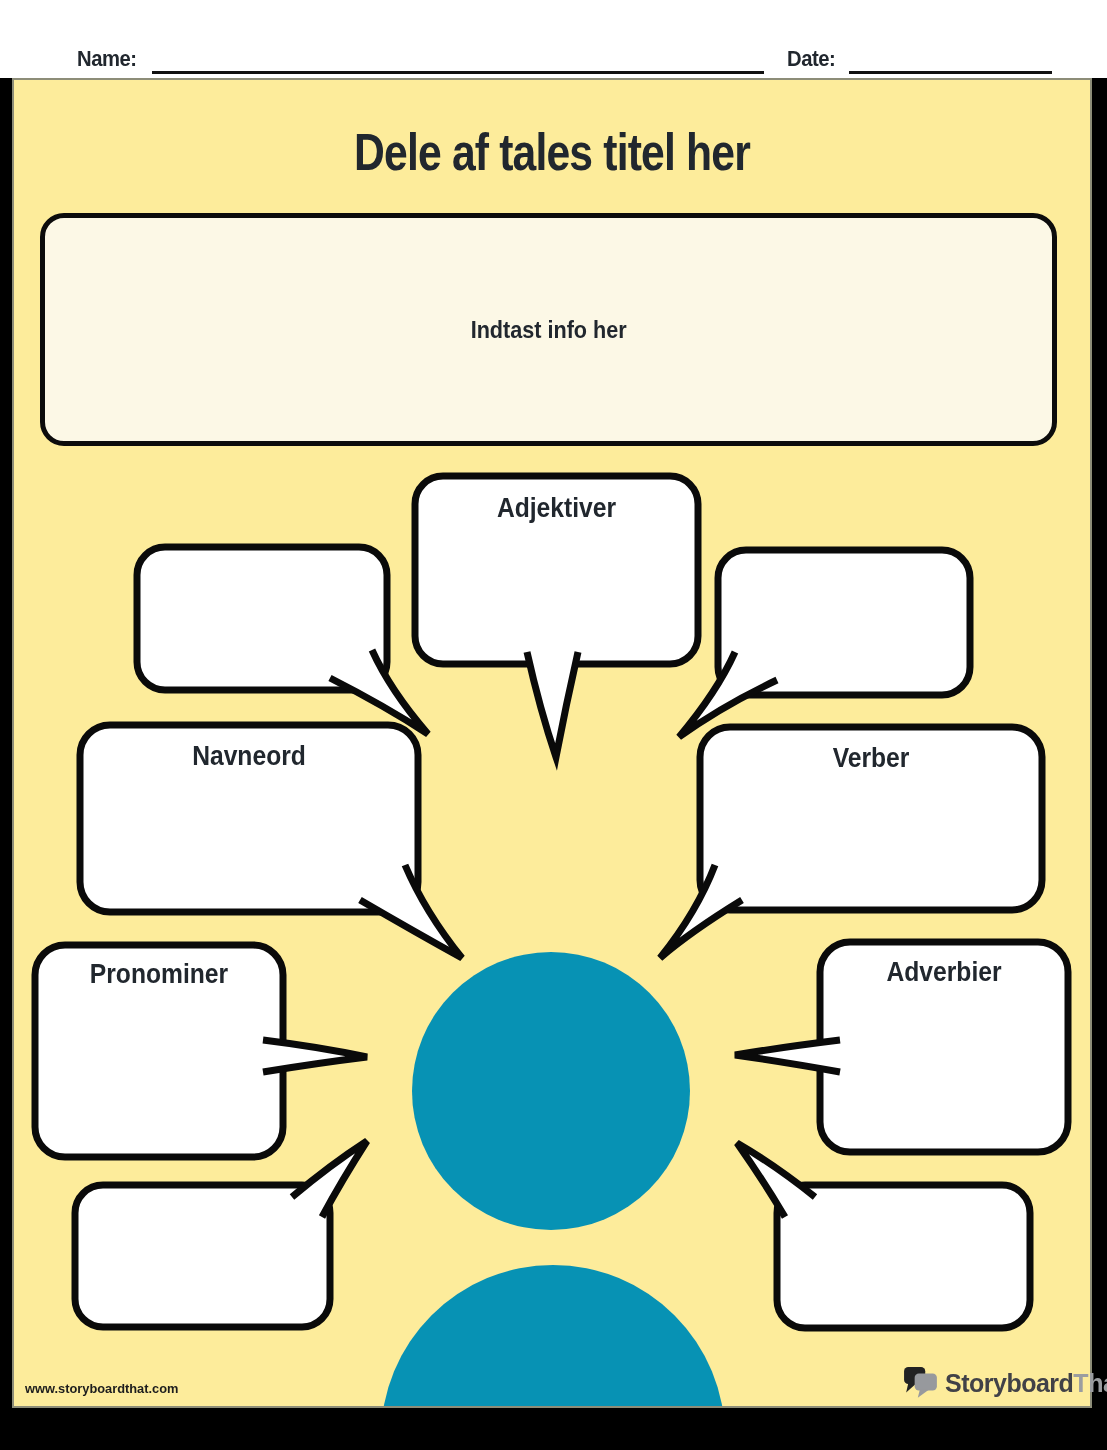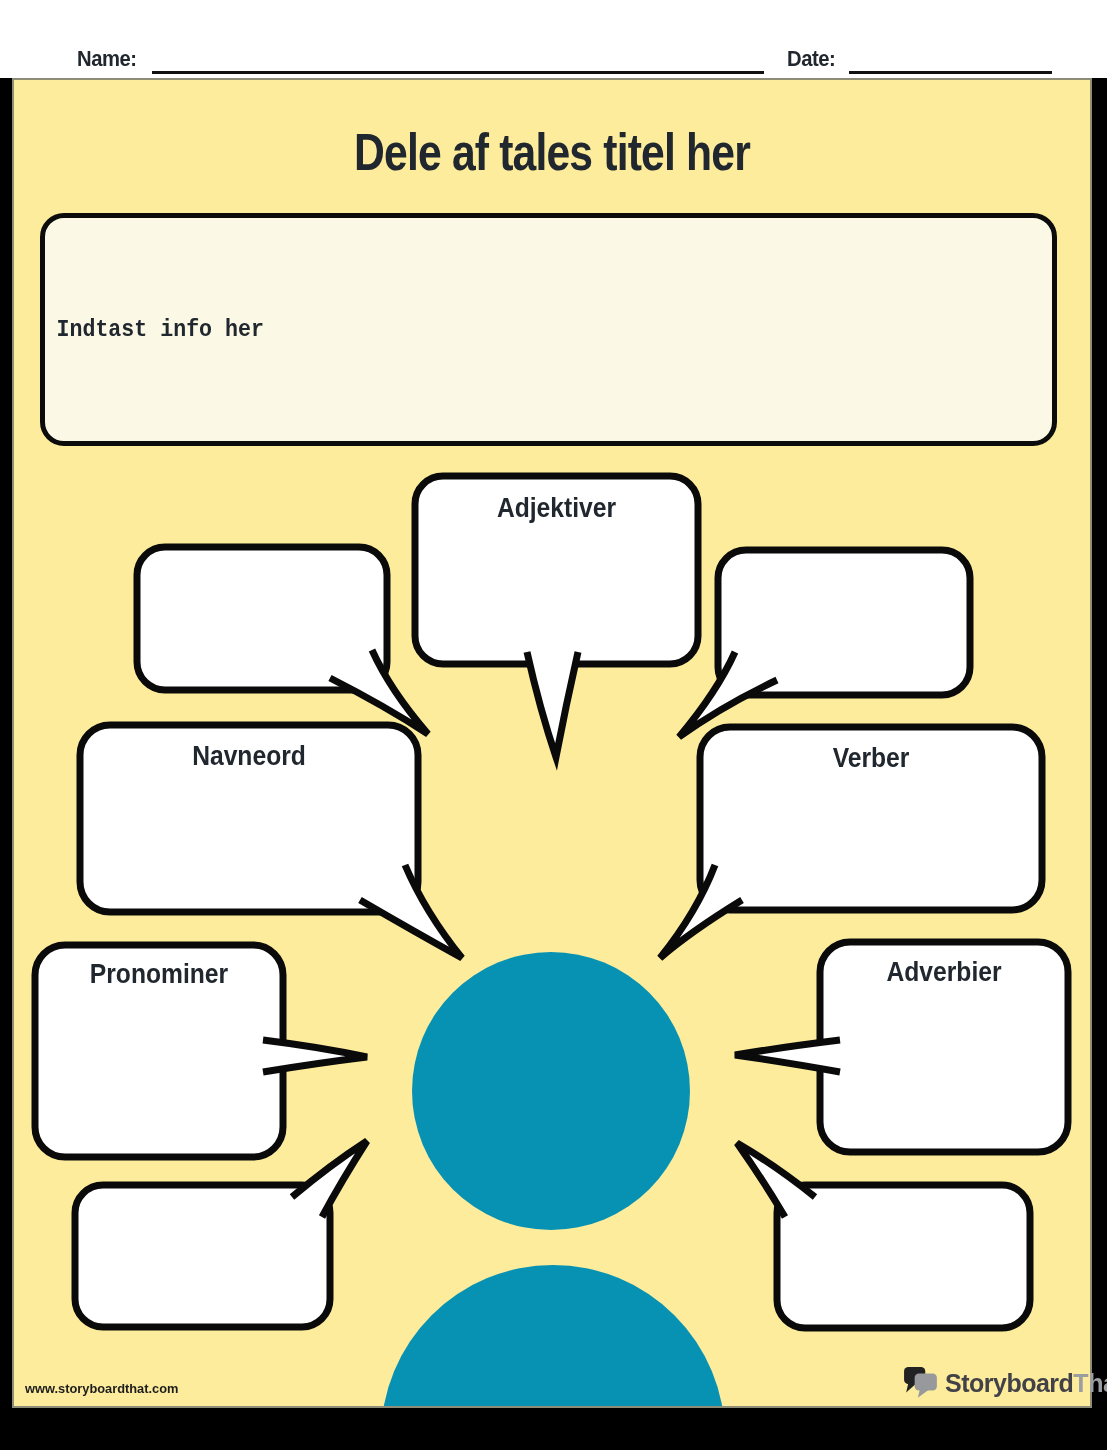--- a/index.html
+++ b/index.html
@@ -17,21 +17,21 @@
   .frame{left:0;top:78px;width:1107px;height:1372px;background:#000;z-index:1;}
   .page{left:12px;top:78px;width:1080px;height:1330px;background:#fdec9b;
         border:2px solid #8d8d78;box-sizing:border-box;z-index:2;}
   
   .ws-title{left:12px;top:122px;width:1080px;text-align:center;font-size:52px;
             font-weight:bold;letter-spacing:-1px;transform:scaleX(.82);transform-origin:center;
             z-index:5;color:#21272e;}
   
   .info-box{left:40px;top:213px;width:1017px;height:233px;background:#fcf8e6;
             border:5px solid #0c0c0c;border-radius:24px;box-sizing:border-box;
-            display:flex;align-items:center;justify-content:flex-start;z-index:5;font-family:Liberation Mono, monospace;}
+            display:flex;align-items:center;justify-content:center;z-index:5;}
   .info-text{font-size:24px;font-weight:bold;transform:scaleX(.9);color:#21272e;}
   
   .overlay{left:0;top:0;width:1107px;height:1450px;z-index:4;pointer-events:none;}
   
   .bubble-label{font-size:28px;font-weight:bold;text-align:center;z-index:6;
                 transform:scaleX(.88);transform-origin:center;color:#21272e;}
   
   .footer-url{left:25px;top:1381px;font-size:13.5px;font-weight:bold;z-index:6;
               transform:scaleX(.95);transform-origin:left center;color:#1d1d1d;}
   .logo{left:903px;top:1366px;z-index:6;display:flex;align-items:center;gap:6px;}

